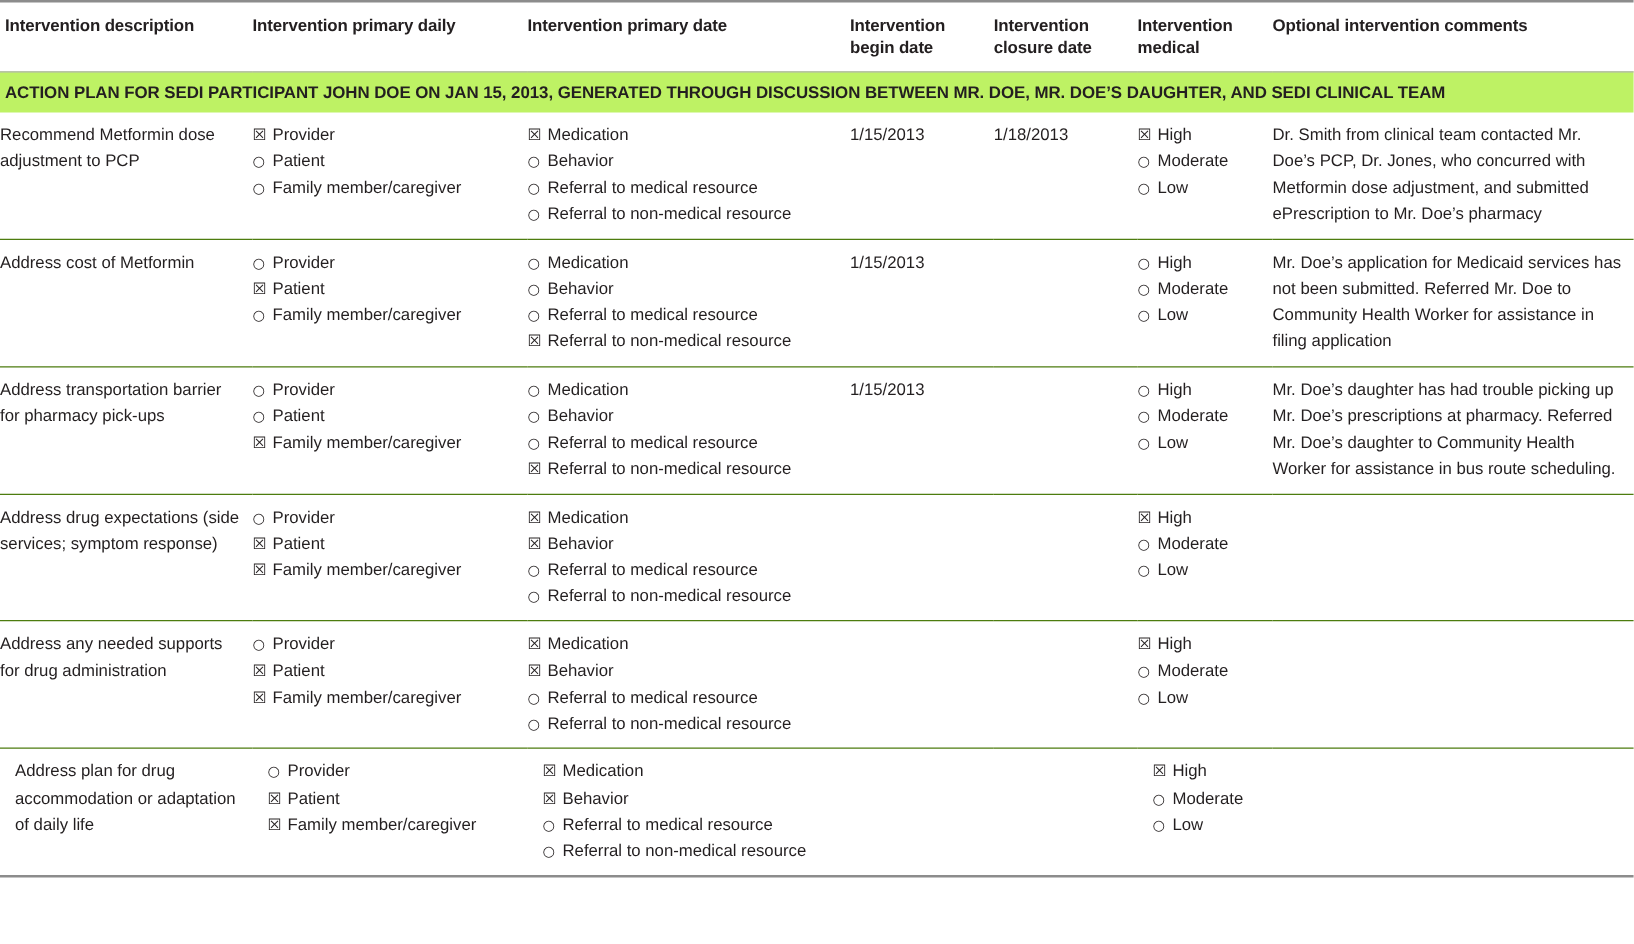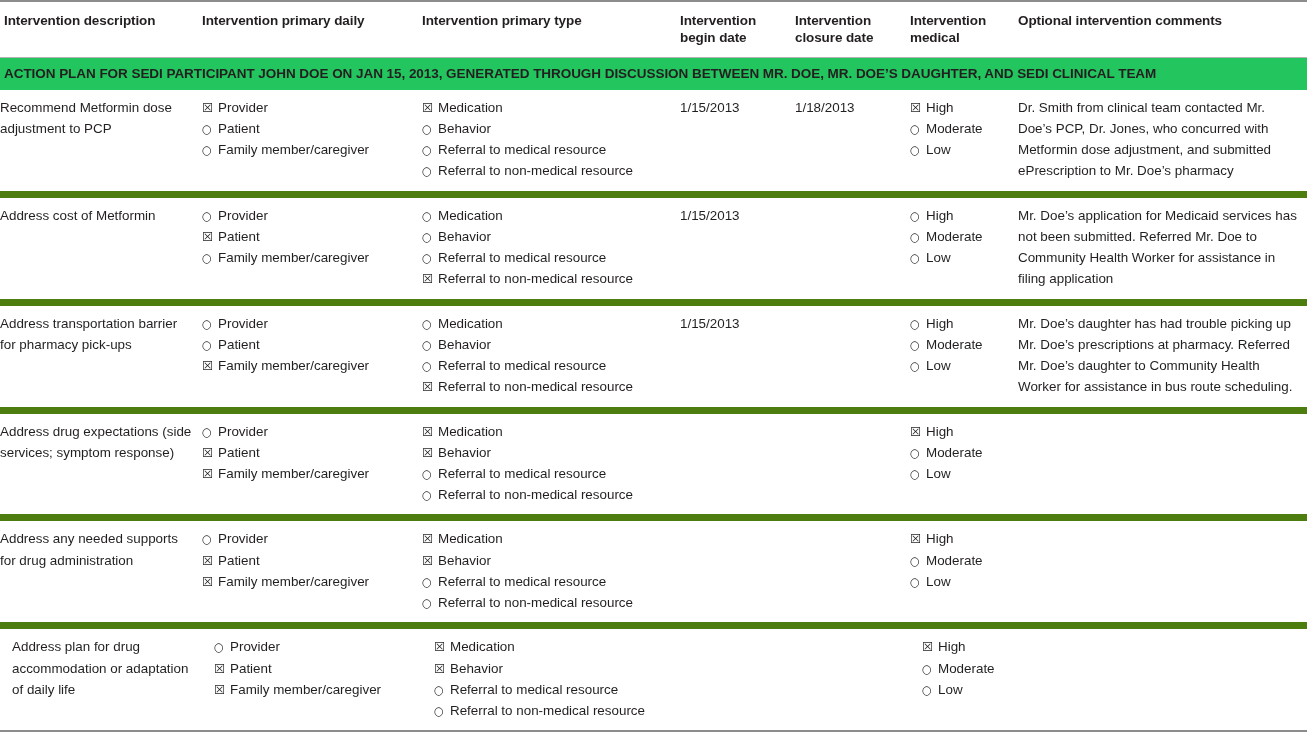--- a/index.html
+++ b/index.html
@@ -36,35 +36,35 @@
     vertical-align: top;
     padding: 10px 8px 10px 0;
     line-height: 1.28;
     border-bottom: 1px solid #b2b2b2;
     letter-spacing: -0.1px;
   }
   thead th.first { padding-left: 4px; }
 
   
   tr.banner td {
-    background: #22c55e;
+    background: #bef264;
     font-size: 13.5px;
     font-weight: bold;
     line-height: 1.42;
     padding: 6px 6px 7px 4px;
     letter-spacing: -0.05px;
   }
 
   
   tbody tr.datarow > td {
     vertical-align: top;
     font-size: 13.4px;
     line-height: 1.58;
     padding: 7px 8px 9px 0;
-    border-bottom: 7px solid #4d7c0f;
+    border-bottom: 1px solid #4d7c0f;
   }
   tbody tr.datarow.last > td { border-bottom: none; padding-left: 12px; }
   td.c-desc { padding-left: 4px; }
 
   .opt {
     display: block;
     white-space: nowrap;
     line-height: 1.585;
   }
   .mark {
@@ -95,21 +95,21 @@
       <col style="width:258px">
       <col style="width:115px">
       <col style="width:115px">
       <col style="width:108px">
       <col style="width:289px">
     </colgroup>
     <thead>
       <tr>
         <th class="first">Intervention description</th>
         <th>Intervention primary daily</th>
-        <th>Intervention primary type</th>
+        <th>Intervention primary date</th>
         <th>Intervention begin date</th>
         <th>Intervention closure date</th>
         <th>Intervention medical</th>
         <th>Optional intervention comments</th>
       </tr>
     </thead>
     <tbody>
       <tr class="banner">
         <td colspan="7">ACTION PLAN FOR SEDI PARTICIPANT JOHN DOE ON JAN 15, 2013, GENERATED THROUGH DISCUSSION BETWEEN MR. DOE, MR. DOE’S DAUGHTER, AND SEDI CLINICAL TEAM</td>
       </tr>

